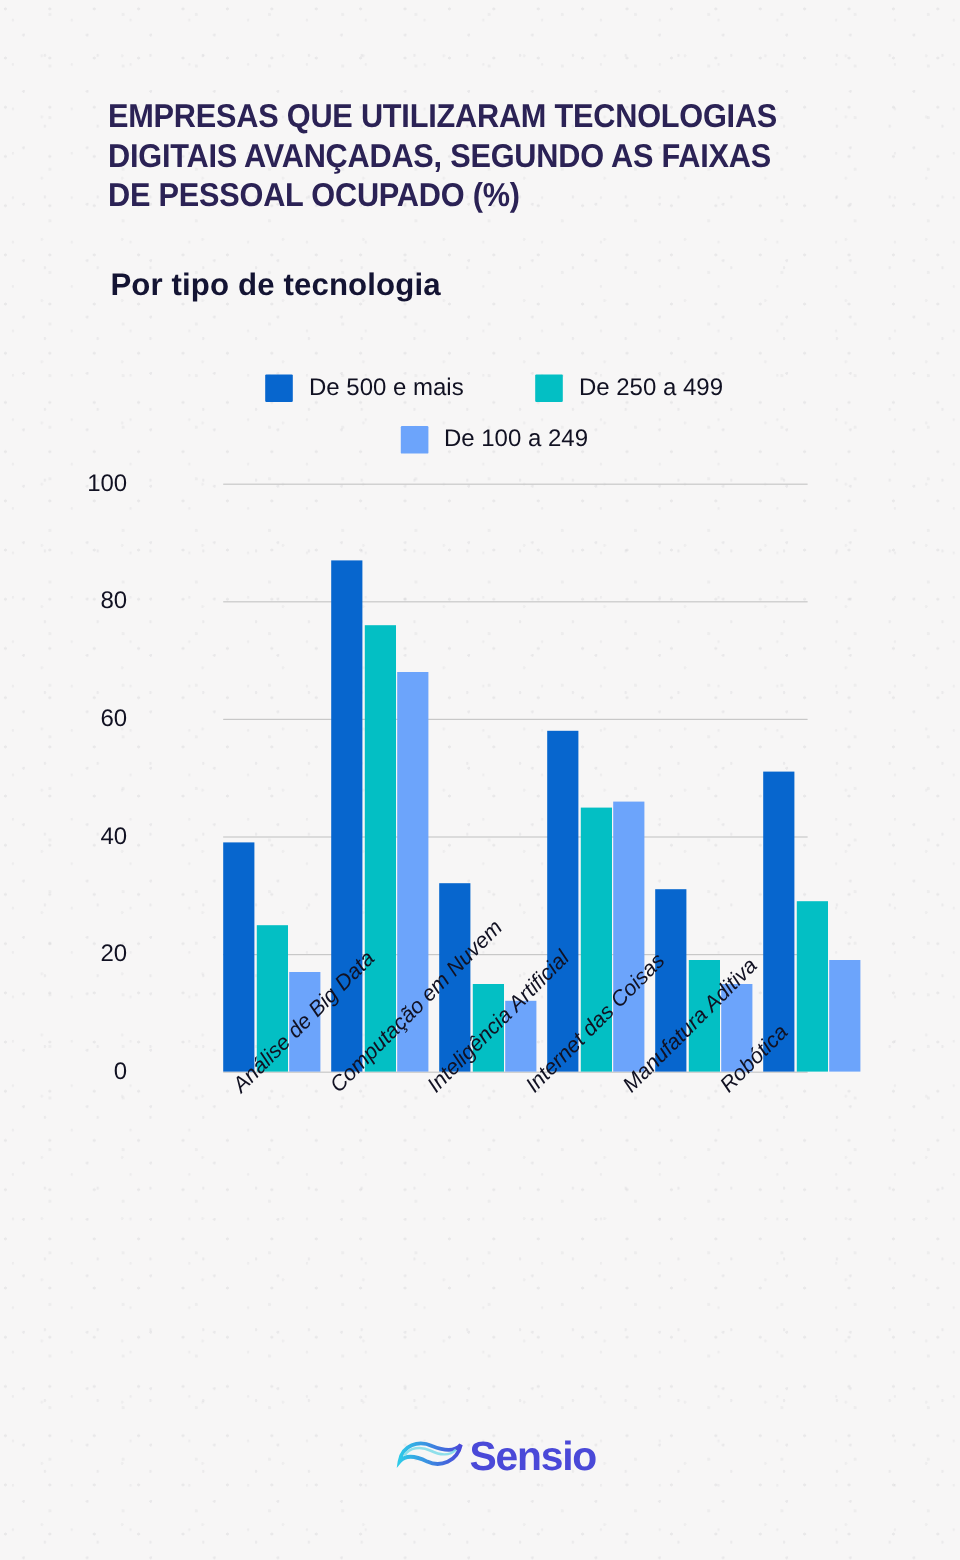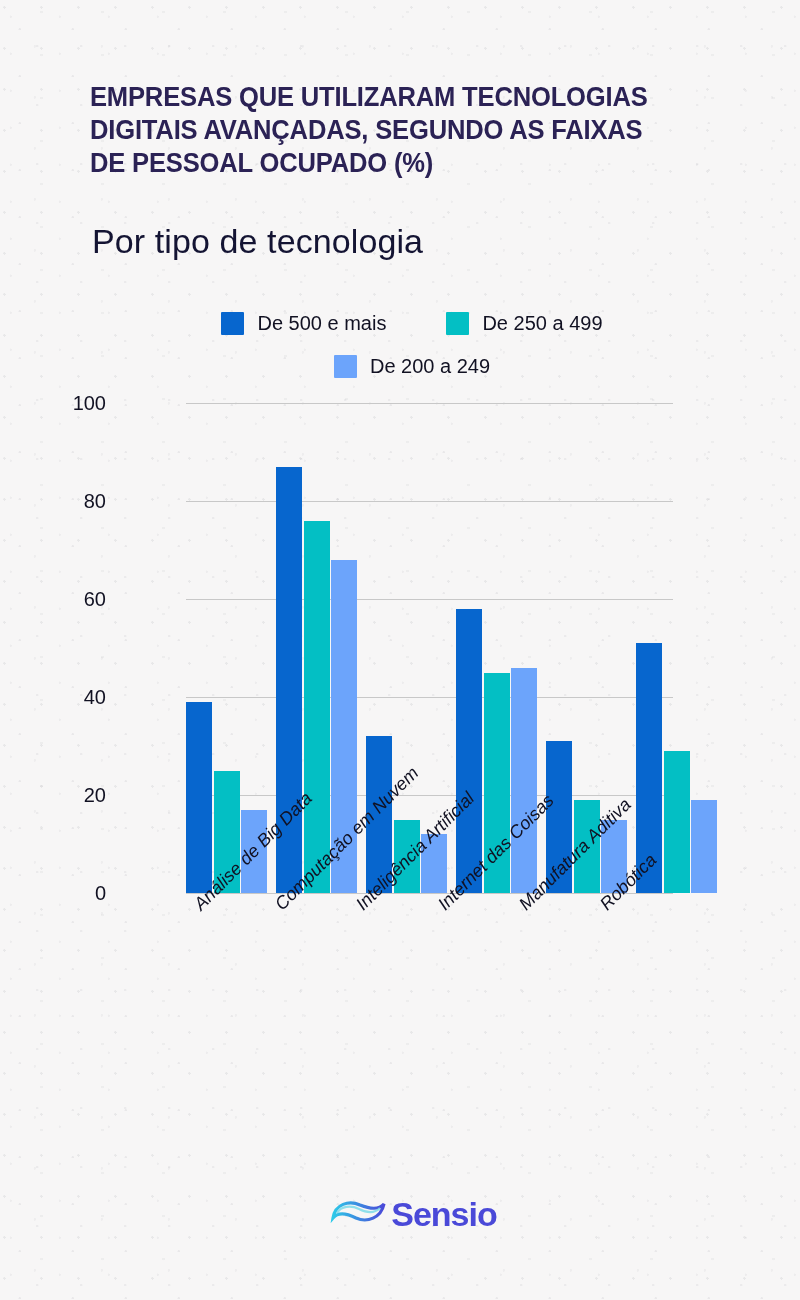--- a/index.html
+++ b/index.html
@@ -28,21 +28,21 @@
     color:#2b2255;
     font-weight:bold;
     font-size:27.5px;
     line-height:33px;
     letter-spacing:-0.2px;
     text-transform:uppercase;
     transform:scaleX(.93);transform-origin:left top;
   }
   .subtitle{
     position:absolute;left:80px;top:222px;
-    color:#141433;font-size:34px;font-weight:400;letter-spacing:.1px;
+    color:#141433;font-size:26px;font-weight:700;letter-spacing:.1px;
   }
 
   
   .legend{position:absolute;left:0;top:312px;width:800px;}
   .legend-row{display:flex;justify-content:center;align-items:center;gap:60px;}
   .legend-row.second{margin-top:20px;}
   .legend-item{display:flex;align-items:center;gap:13px;}
   .swatch{width:23px;height:23px;display:block;border-radius:1px;}
   .legend-label{font-size:20px;color:#111122;white-space:nowrap;}
 
@@ -96,21 +96,21 @@
         <span class="legend-label">De 500 e mais</span>
       </div>
       <div class="legend-item">
         <span class="swatch" style="background:#03bfc4"></span>
         <span class="legend-label">De 250 a 499</span>
       </div>
     </div>
     <div class="legend-row second">
       <div class="legend-item">
         <span class="swatch" style="background:#6ca4fb"></span>
-        <span class="legend-label">De 200 a 249</span>
+        <span class="legend-label">De 100 a 249</span>
       </div>
     </div>
   </div>
 
   <div class="chart">
     <div class="plot" id="gridlines">
         <div class="gridline" style="top: 490px;"></div>
         <div class="gridline" style="top: 392px;"></div>
         <div class="gridline" style="top: 294px;"></div>
         <div class="gridline" style="top: 196px;"></div>

